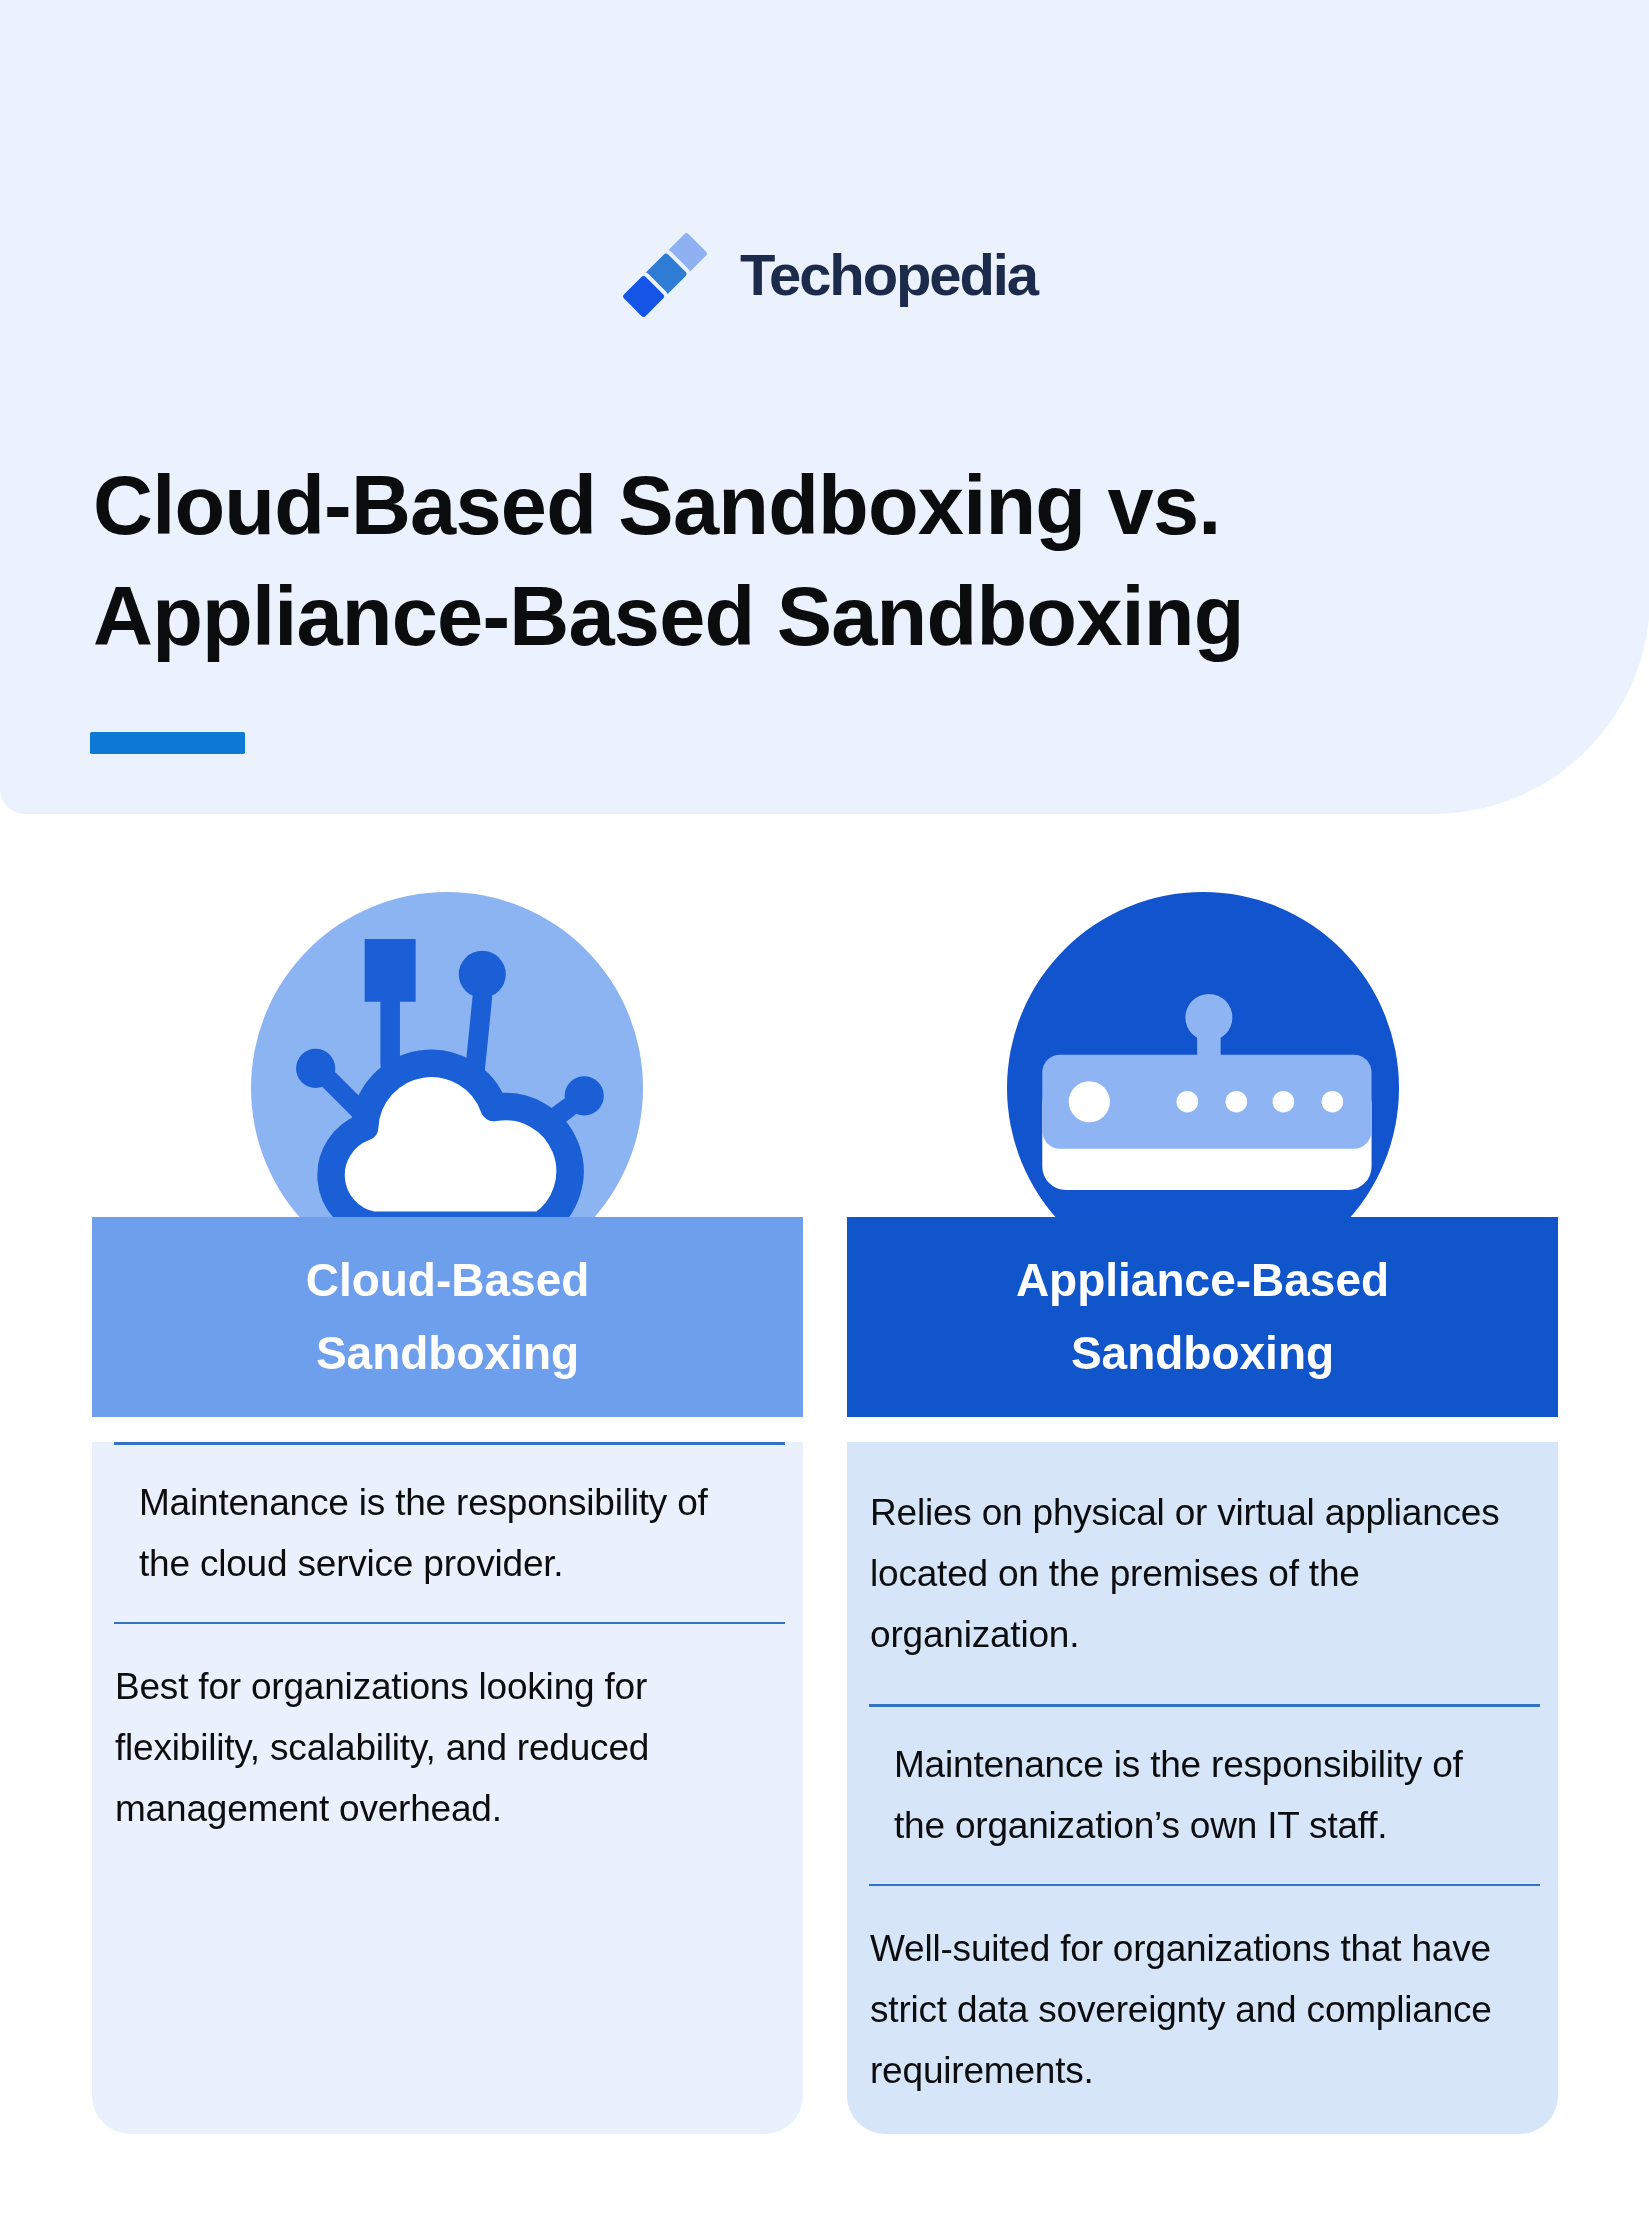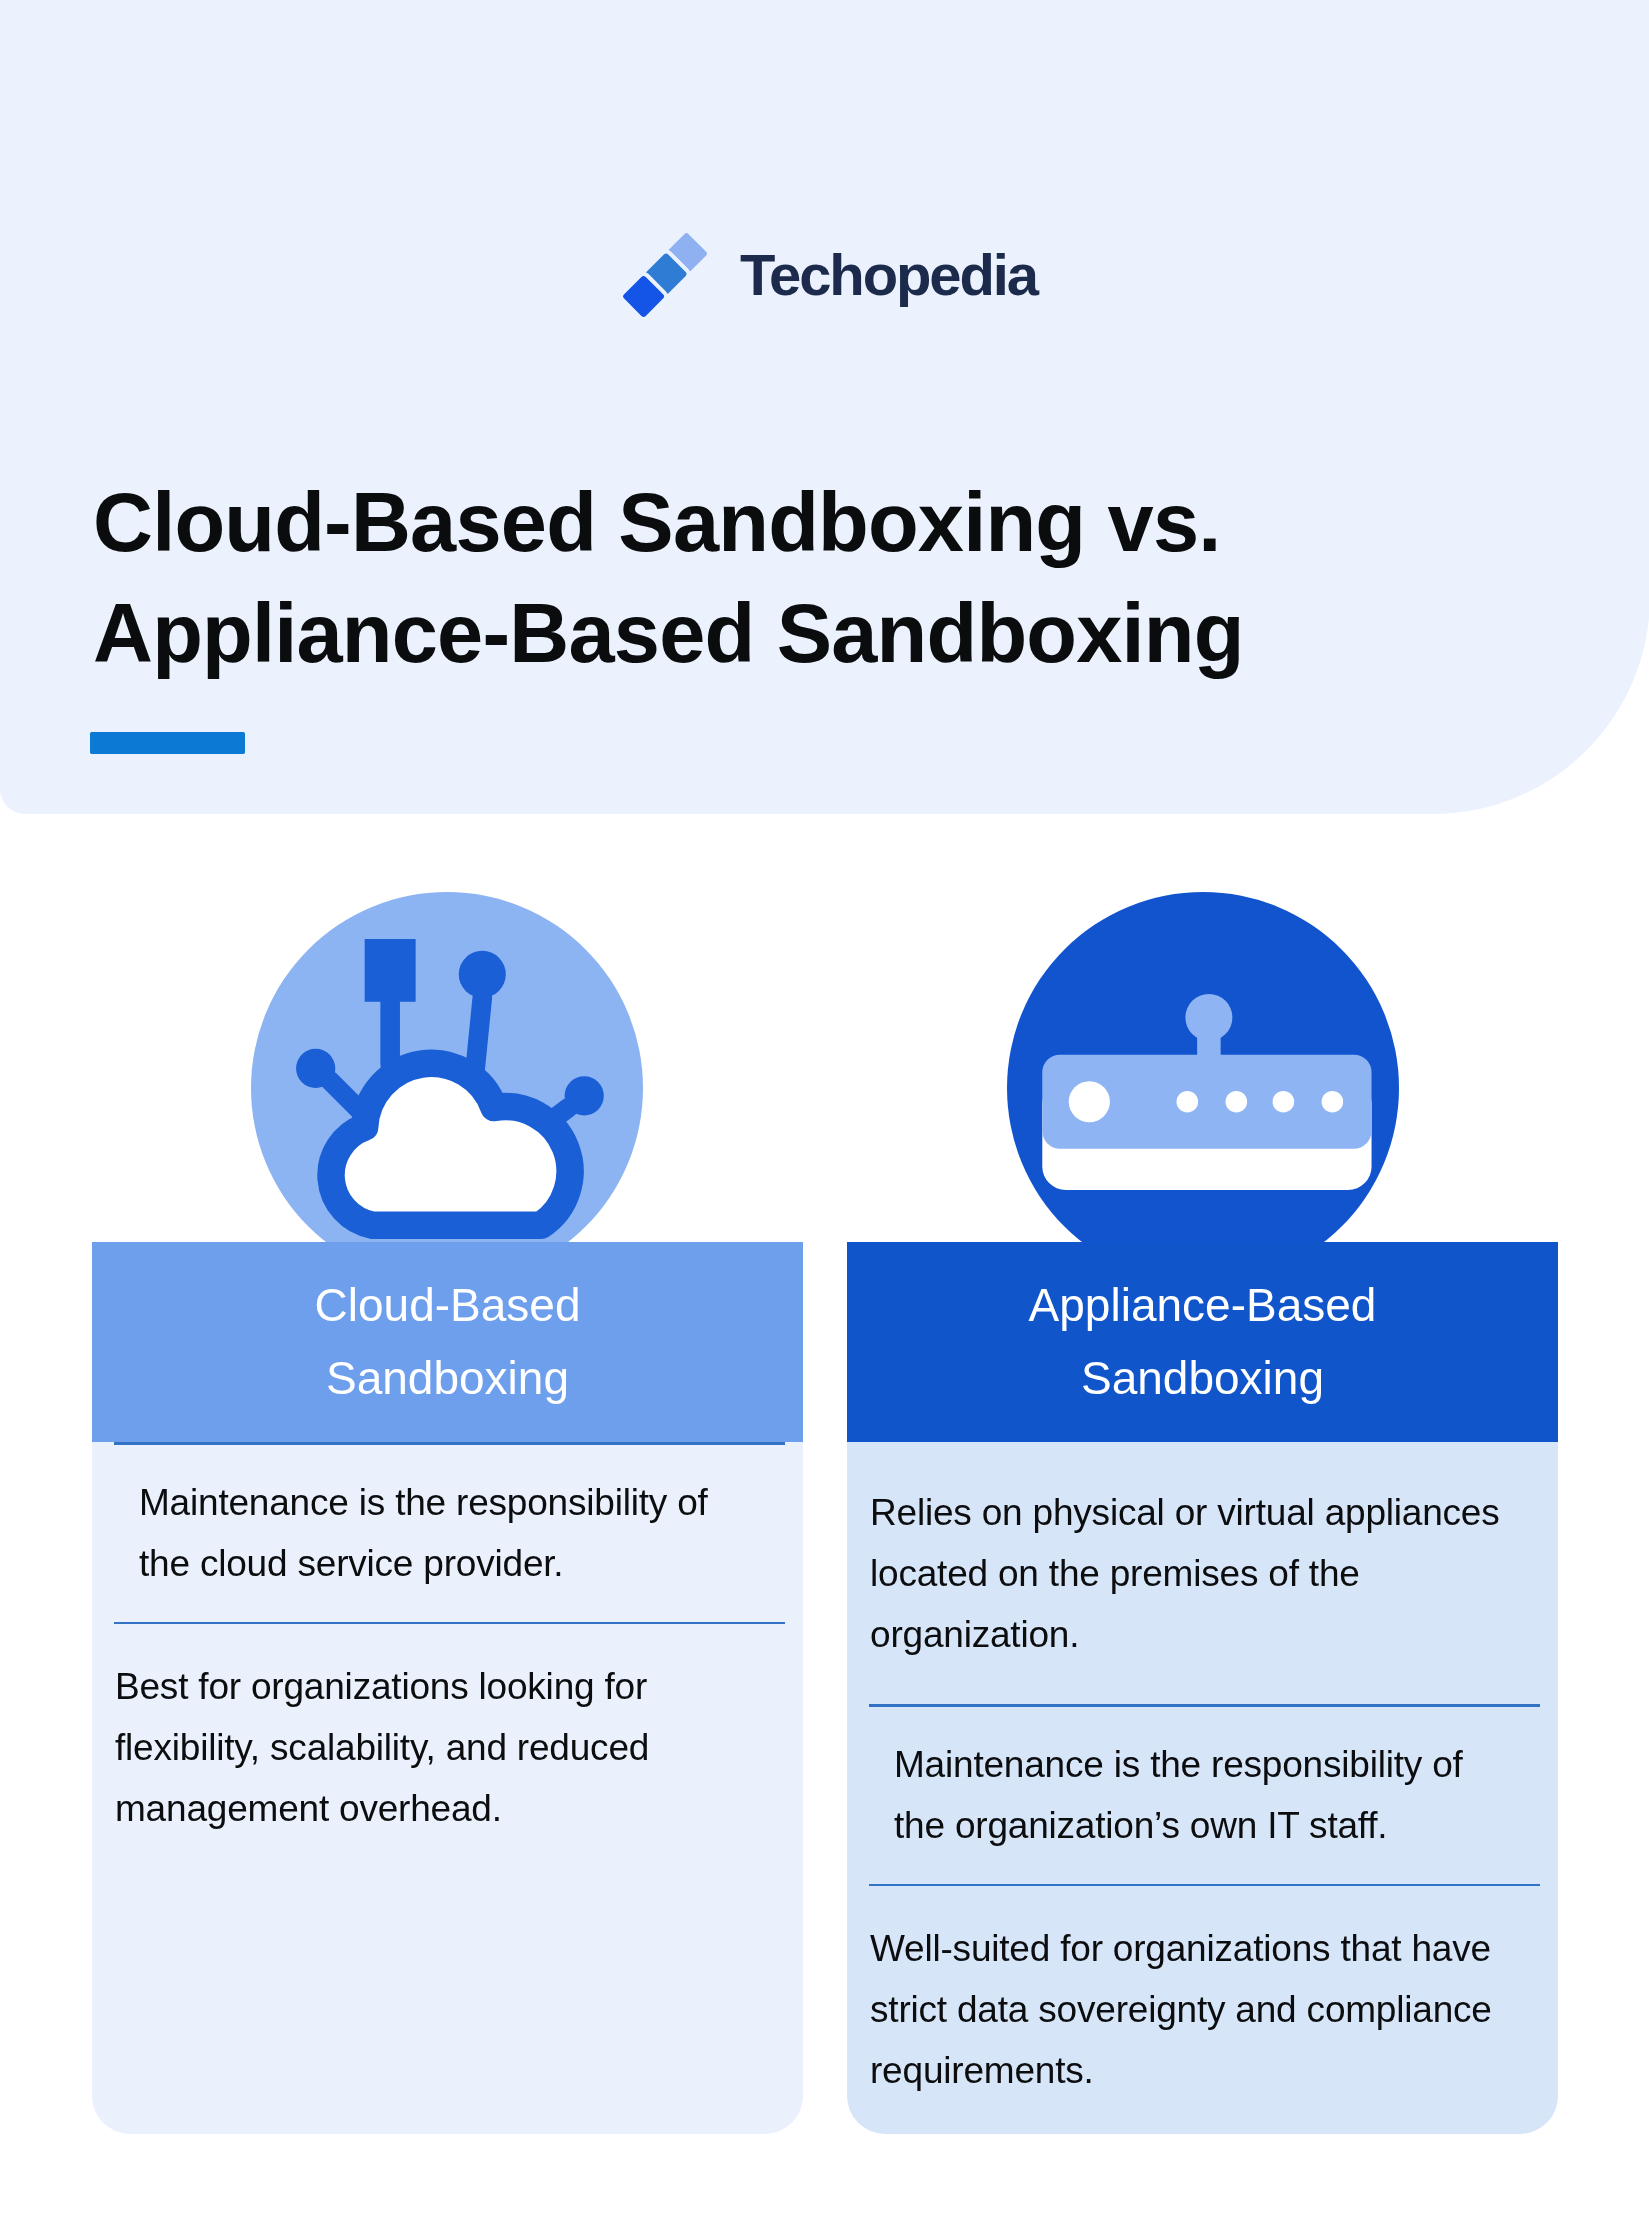--- a/index.html
+++ b/index.html
@@ -45,21 +45,21 @@
   }
   .logo svg{display:block;}
   .wordmark{
     font-size:58px;
     font-weight:700;
     letter-spacing:-2.1px;
     color:var(--navy);
   }
   .title{
     position:absolute;
-    left:93px;top:467px;
+    left:93px;top:450px;
     margin:0;
     font-size:83px;
     font-weight:700;
     letter-spacing:-0.8px;
     line-height:111px;
     color:var(--title-color);
     white-space:nowrap;
   }
   .accent{
     position:absolute;
@@ -70,29 +70,29 @@
   }
   .icon-circle{
     position:absolute;
     top:892px;
     width:392px;height:392px;
   }
   .icon-circle.left{left:251px;}
   .icon-circle.right{left:1007px;}
   .colhead{
     position:absolute;
-    top:1242px;
+    top:1217px;
     width:711px;height:200px;
     display:flex;
     flex-direction:column;
     justify-content:center;
     align-items:center;
     z-index:2;
     color:#ffffff;
-    font-weight:400;
+    font-weight:700;
     font-size:46px;
     line-height:73px;
     text-align:left;
   }
   .colhead.left{left:92px;background:var(--bar-left);}
   .colhead.right{left:847px;background:var(--bar-right);}
   .card{
     position:absolute;
     top:1442px;
     width:711px;height:692px;

